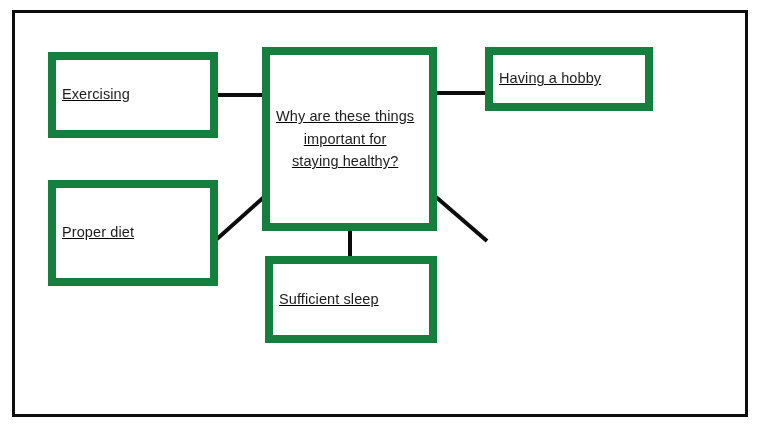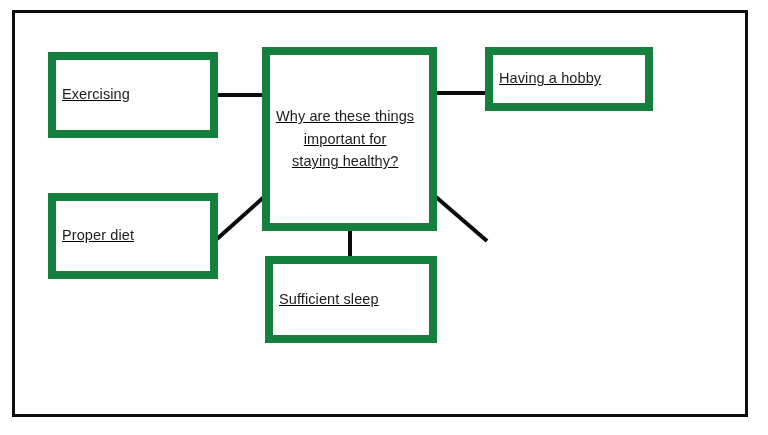--- a/index.html
+++ b/index.html
@@ -69,22 +69,21 @@
   .node-exercising {
     left: 48px;
     top: 52px;
     width: 170px;
     height: 86px;
   }
   .node-proper-diet {
     left: 48px;
     top: 180px;
     width: 170px;
-    height: 86px;
-    margin-top: 13px;
+    height: 106px;
   }
   .node-hobby {
     left: 485px;
     top: 47px;
     width: 168px;
     height: 64px;
   }
   .node-job {
     left: 485px;
     top: 180px;

